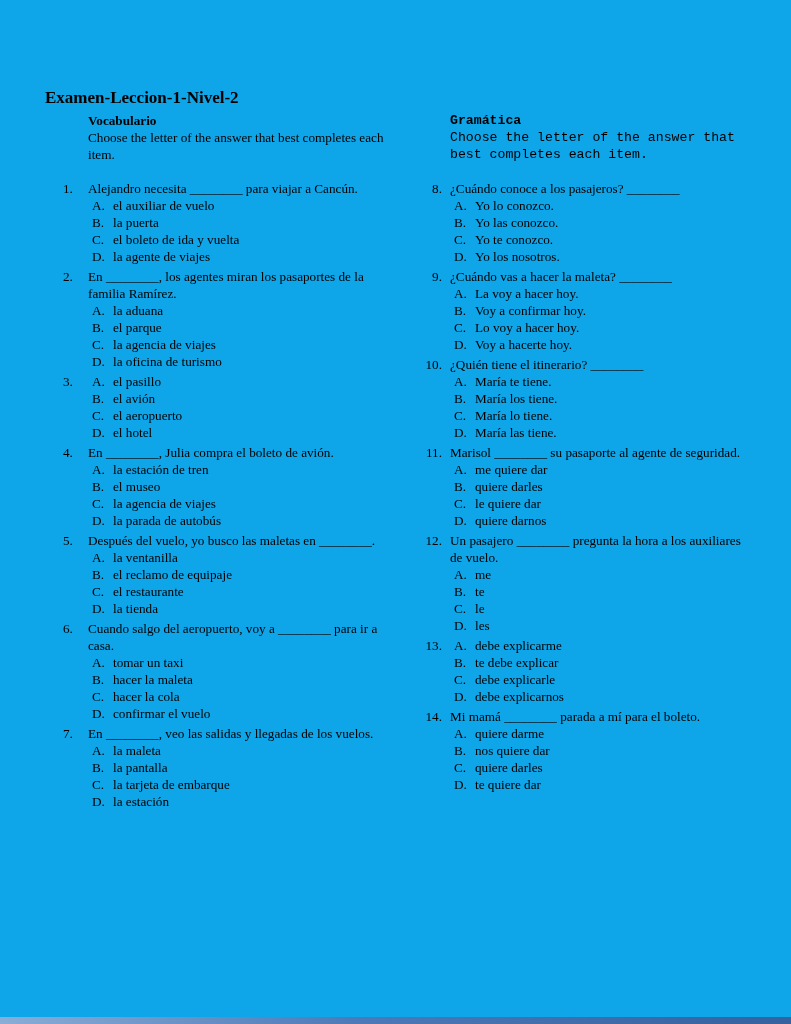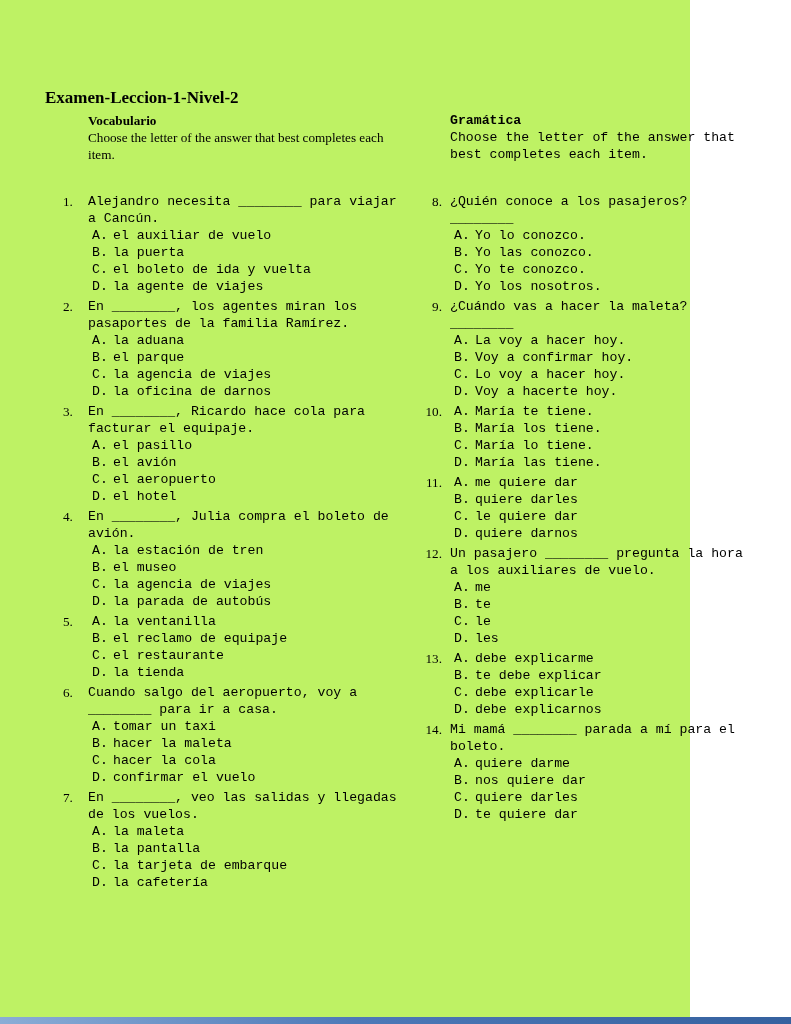--- a/index.html
+++ b/index.html
@@ -6,44 +6,44 @@
   html, body { background: #ffffff; }
   body {
     width: 791px; height: 1024px;
     font-family: "Liberation Serif", serif;
     font-size: 13.2px;
     line-height: 17px;
     color: #000000;
     position: relative;
     overflow: hidden;
   }
-  .page { position: relative; width: 690px; height: 1024px; background: #bef264; }
+  .page { position: relative; width: 791px; height: 1024px; background: #0ea5e9; }
   .title {
     position: absolute;
     left: 45px; top: 88px;
     font-size: 17px;
     font-weight: bold;
     line-height: 20px;
   }
   .columns {
     position: absolute;
     left: 63px; top: 112px;
     display: flex;
     gap: 14px;
   }
   .col-left  { width: 341px; }
   .col-right { width: 326px; }
-  .col-head { margin-bottom: 30px; }
+  .col-head { margin-bottom: 17px; }
   .col-left  .col-head { padding-left: 25px; }
   .col-right .col-head { padding-left: 32px; font-family: Liberation Mono, monospace; }
   .heading { font-weight: bold; }
   .question { display: flex; margin-bottom: 3px; }
   .qnum { flex: 0 0 25px; }
   .col-right .qnum { flex: 0 0 24px; text-align: right; margin-right: 8px; }
-  .qbody { flex: 1; min-width: 0; font-family: Liberation Mono, monospace; }
+  .qbody { flex: 1; min-width: 0; }
   .option { display: flex; margin-left: 4px; }
   .olet { flex: 0 0 21px; }
   .otext { flex: 1; min-width: 0; }
   .footer-bar {
     position: absolute;
     left: 0; bottom: 0;
     width: 791px; height: 7px;
     background: linear-gradient(90deg, #8aadd6 0%, #4d79b8 45%, #35619f 100%);
   }
 </style>
@@ -105,30 +105,29 @@
     <div class="otext">el parque</div>
   </div>
 
   <div class="option">
     <div class="olet">C.</div>
     <div class="otext">la agencia de viajes</div>
   </div>
 
   <div class="option">
     <div class="olet">D.</div>
-    <div class="otext">la oficina de darnos</div>
+    <div class="otext">la oficina de turismo</div>
   </div>
 </div>
     </div>
   </div>
 
   <div class="question">
     <div class="qnum">3.</div>
     <div class="qbody">
-      <div class="qstem">En ________, Ricardo hace cola para facturar el equipaje.</div>
       <div class="olist">
   <div class="option">
     <div class="olet">A.</div>
     <div class="otext">el pasillo</div>
   </div>
 
   <div class="option">
     <div class="olet">B.</div>
     <div class="otext">el avión</div>
   </div>
@@ -170,20 +169,21 @@
     <div class="olet">D.</div>
     <div class="otext">la parada de autobús</div>
   </div>
 </div>
     </div>
   </div>
 
   <div class="question">
     <div class="qnum">5.</div>
     <div class="qbody">
+      <div class="qstem">Después del vuelo, yo busco las maletas en ________.</div>
       <div class="olist">
   <div class="option">
     <div class="olet">A.</div>
     <div class="otext">la ventanilla</div>
   </div>
 
   <div class="option">
     <div class="olet">B.</div>
     <div class="otext">el reclamo de equipaje</div>
   </div>
@@ -244,38 +244,38 @@
     <div class="otext">la pantalla</div>
   </div>
 
   <div class="option">
     <div class="olet">C.</div>
     <div class="otext">la tarjeta de embarque</div>
   </div>
 
   <div class="option">
     <div class="olet">D.</div>
-    <div class="otext">la cafetería</div>
+    <div class="otext">la estación</div>
   </div>
 </div>
     </div>
   </div>
 </div>
     </div>
 
     <div class="col col-right">
       <div class="col-head">
         <div class="heading">Gramática</div>
         <div class="instructions">Choose the letter of the answer that best completes each item.</div>
       </div>
       <div class="qlist">
   <div class="question">
     <div class="qnum">8.</div>
     <div class="qbody">
-      <div class="qstem">¿Quién conoce a los pasajeros? ________</div>
+      <div class="qstem">¿Cuándo conoce a los pasajeros? ________</div>
       <div class="olist">
   <div class="option">
     <div class="olet">A.</div>
     <div class="otext">Yo lo conozco.</div>
   </div>
 
   <div class="option">
     <div class="olet">B.</div>
     <div class="otext">Yo las conozco.</div>
   </div>
@@ -317,20 +317,21 @@
     <div class="olet">D.</div>
     <div class="otext">Voy a hacerte hoy.</div>
   </div>
 </div>
     </div>
   </div>
 
   <div class="question">
     <div class="qnum">10.</div>
     <div class="qbody">
+      <div class="qstem">¿Quién tiene el itinerario? ________</div>
       <div class="olist">
   <div class="option">
     <div class="olet">A.</div>
     <div class="otext">María te tiene.</div>
   </div>
 
   <div class="option">
     <div class="olet">B.</div>
     <div class="otext">María los tiene.</div>
   </div>
@@ -344,20 +345,21 @@
     <div class="olet">D.</div>
     <div class="otext">María las tiene.</div>
   </div>
 </div>
     </div>
   </div>
 
   <div class="question">
     <div class="qnum">11.</div>
     <div class="qbody">
+      <div class="qstem">Marisol ________ su pasaporte al agente de seguridad.</div>
       <div class="olist">
   <div class="option">
     <div class="olet">A.</div>
     <div class="otext">me quiere dar</div>
   </div>
 
   <div class="option">
     <div class="olet">B.</div>
     <div class="otext">quiere darles</div>
   </div>

